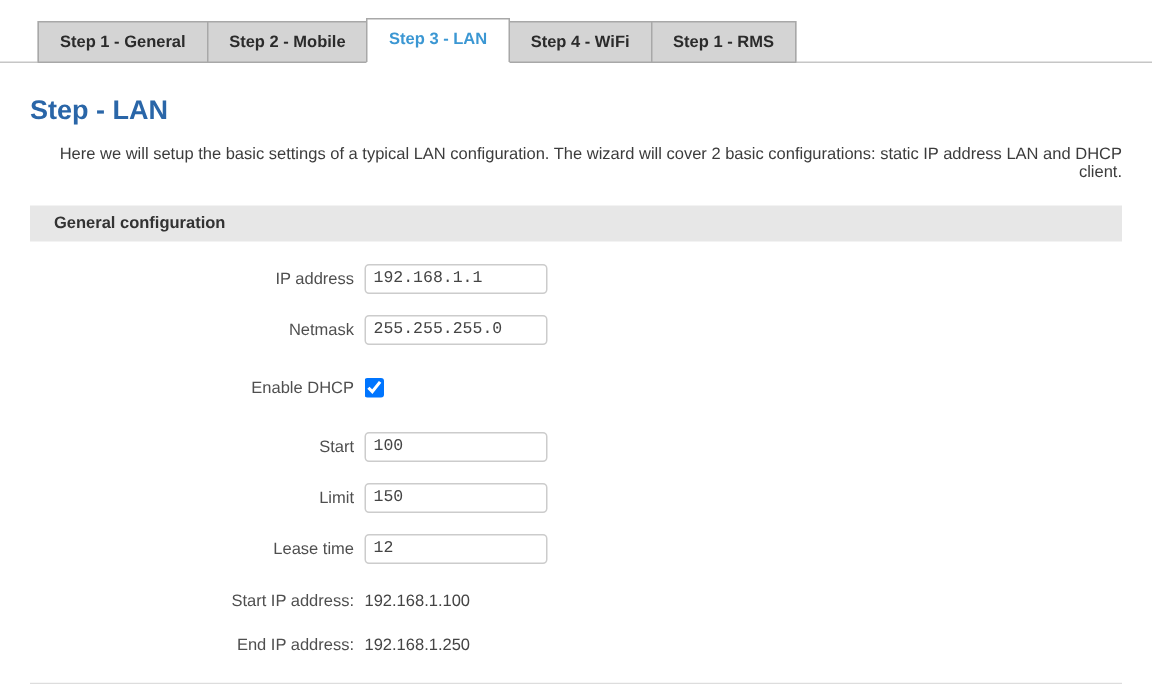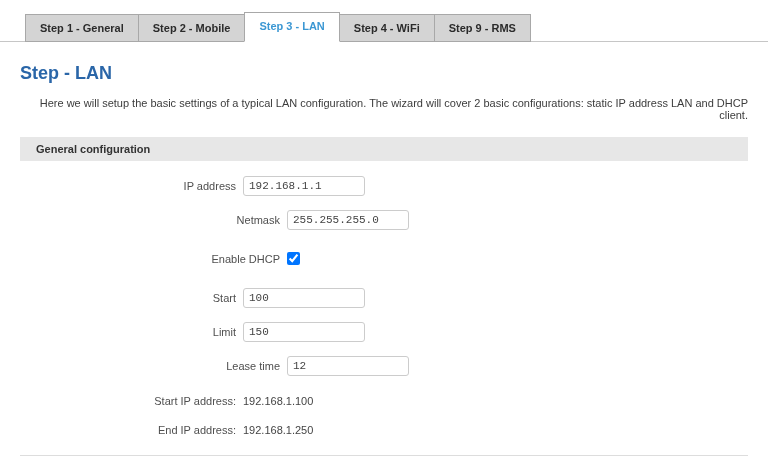--- a/index.html
+++ b/index.html
@@ -68,21 +68,21 @@
   }
 
   
   .form { margin-top: 14px; }
   .row {
     display: flex;
     align-items: center;
     margin-bottom: 13px;
     min-height: 21px;
   }
-  .row.gap-after { margin-bottom: 18px; padding-left: 44px; }
+  .row.gap-after { margin-bottom: 18px; }
   .row.static { margin-bottom: 16px; min-height: 13px; align-items: center; }
   .lbl {
     width: 236px;
     text-align: right;
     margin-right: 7px;
     color: #4f4f4f;
     flex-shrink: 0;
   }
   .txt {
     width: 110px;
@@ -145,21 +145,21 @@
   }
 </style>
 </head>
 <body>
 
 <div class="tabbar">
   <div class="tab">Step 1 - General</div>
   <div class="tab">Step 2 - Mobile</div>
   <div class="tab active">Step 3 - LAN</div>
   <div class="tab">Step 4 - WiFi</div>
-  <div class="tab">Step 9 - RMS</div>
+  <div class="tab">Step 1 - RMS</div>
 </div>
 
 <h1 class="page-title">Step - LAN</h1>
 
 <div class="page-desc">Here we will setup the basic settings of a typical LAN configuration. The wizard will cover 2 basic configurations: static IP address LAN and DHCP client.</div>
 
 <div class="section-bar">General configuration</div>
 
 <div class="form">
 

